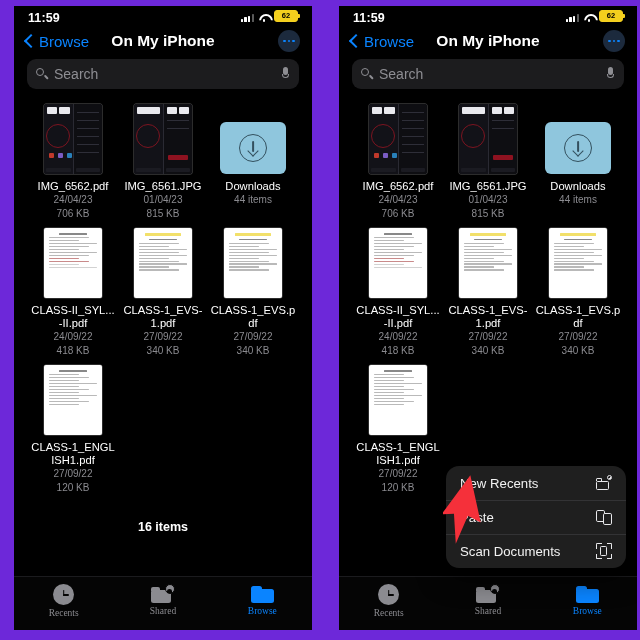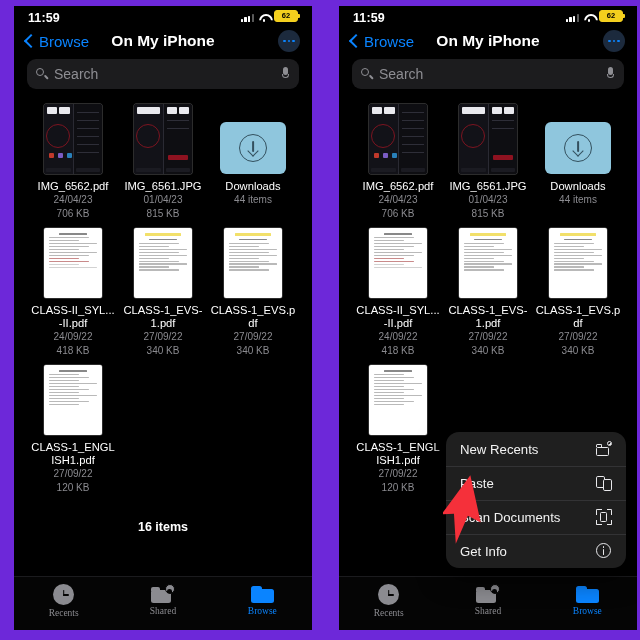--- a/index.html
+++ b/index.html
@@ -694,28 +694,20 @@
       <div class="ctxitem">
         <span>Scan Documents</span>
         <span class="ctxico ico-scan">
             <i class="br tl"></i>
             <i class="br tr"></i>
             <i class="br bl"></i>
             <i class="br brr"></i>
             <i class="dc"></i>
           </span>
       </div>
-      <div class="ctxitem">
-        <span>Get Info</span>
-        <span class="ctxico ico-info">
-            <i class="c"></i>
-            <i class="d"></i>
-            <i class="s"></i>
-          </span>
-      </div>
     </div>
 
     <div class="tabbar">
       <div class="tab">
         <span class="ic-clock"></span>
         <span class="tab-label">Recents</span>
       </div>
       <div class="tab">
         <span class="ic-shared">
             <i class="tb"></i>

